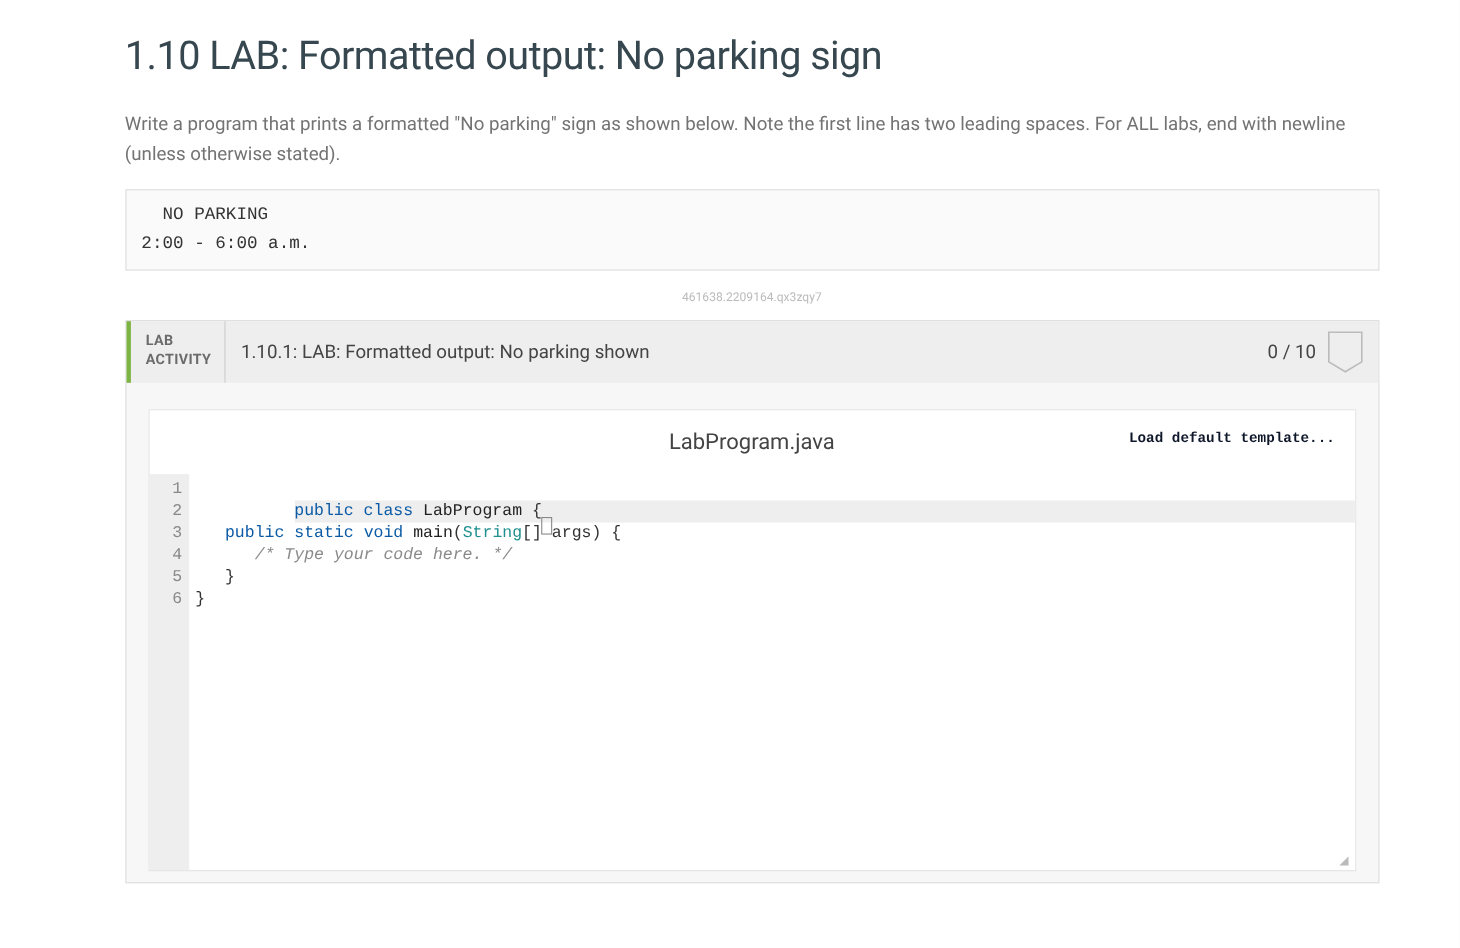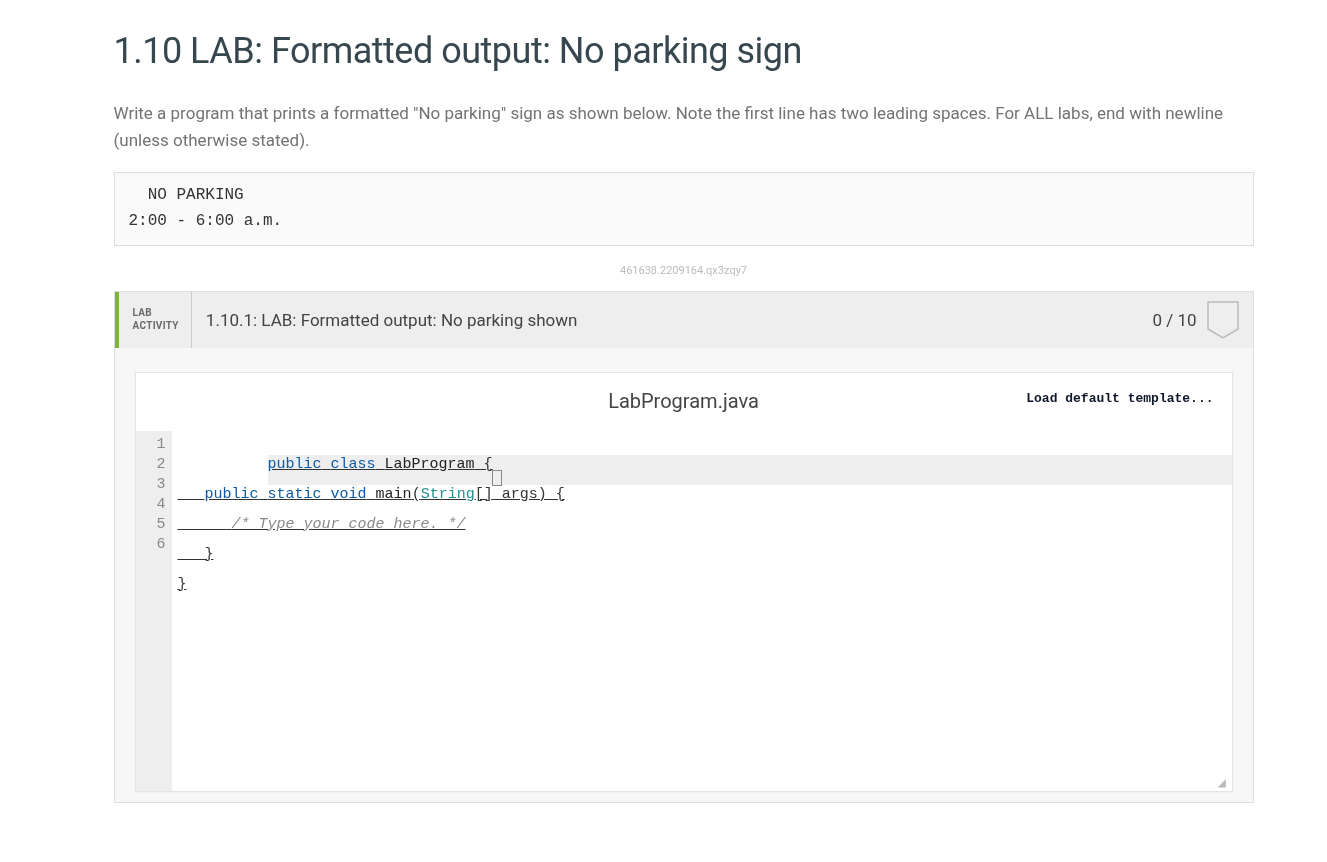--- a/index.html
+++ b/index.html
@@ -57,21 +57,21 @@
     height: 56px;
   }
   .lab-badge {
     display: flex;
     flex-direction: column;
     justify-content: center;
     padding: 0 12px 0 14px;
     border-right: 1px solid #ccc;
   }
   .lab-badge-line {
-    font-size: 10px;
+    font-size: 13px;
     font-weight: 700;
     color: #6b6b6b;
     line-height: 1.25;
     letter-spacing: 0.3px;
   }
   .lab-title {
     flex: 1;
     display: flex;
     align-items: center;
     padding-left: 14px;
@@ -135,21 +135,21 @@
   }
   .gutter div { line-height: 20px; height:20px; }
   .code-area {
     flex: 1;
     padding: 4px 6px;
     white-space: pre;
     line-height: 20px;
     position: relative;
     overflow: hidden;
   }
-  .code-line { height:30px;text-decoration:underline; }
+  .code-line { height:20px; }
   .hl { background: #eeeeee; display:inline-block; width:100%; }
   .kw { color: #0a5aa6; }
   .typ { color: #1f8f8f; }
   .fn { color: #222; }
   .cm { color: #8a8a8a; font-style: italic; }
   .cursor-box {
     display:inline-block;
     width:0;
     position:relative;
   }

